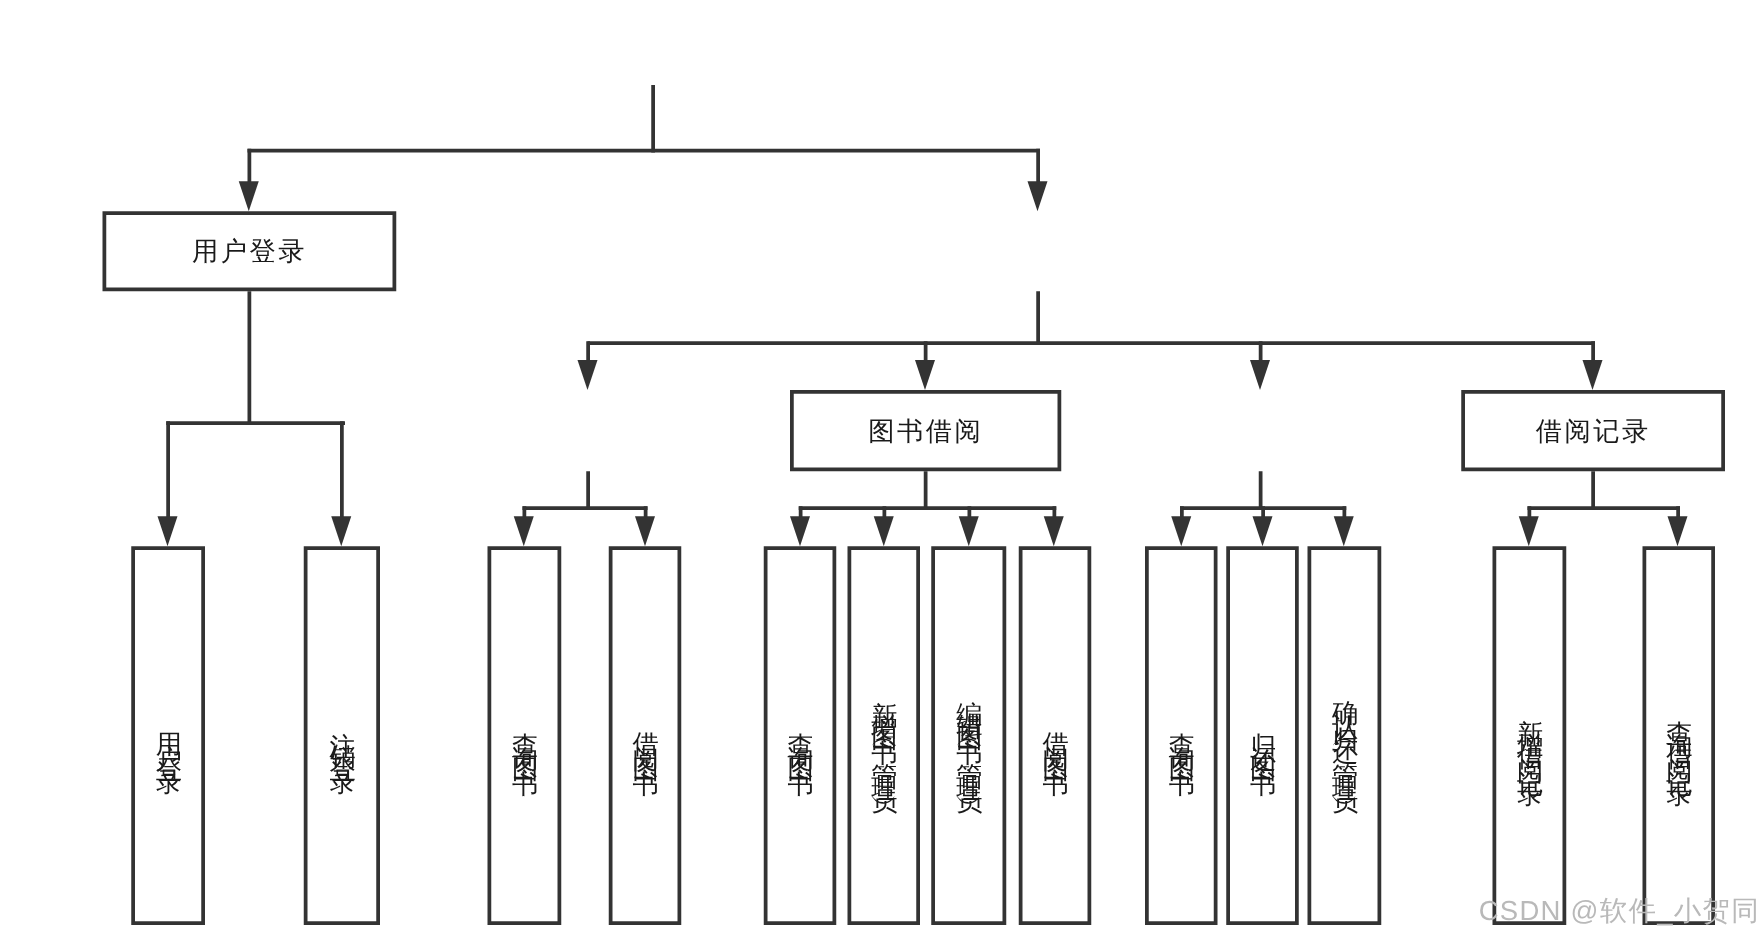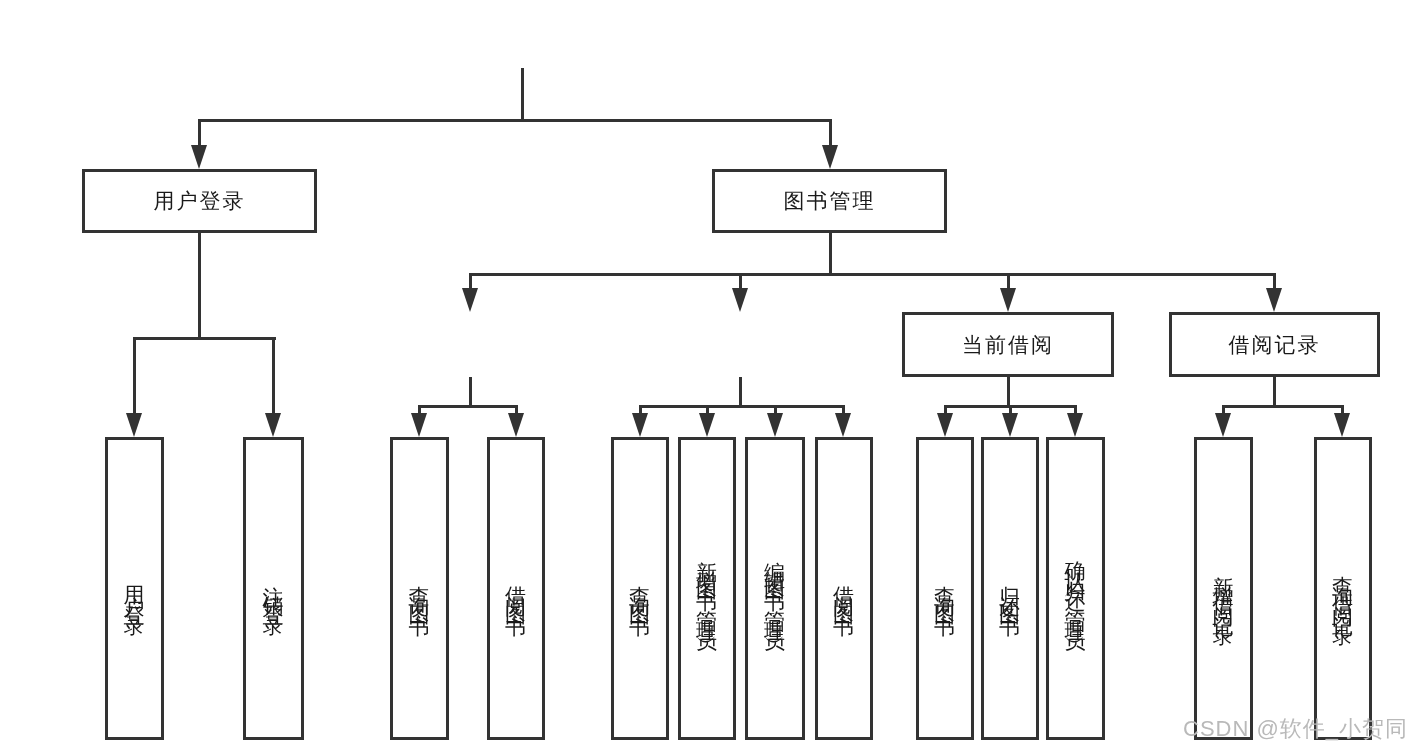--- a/index.html
+++ b/index.html
@@ -38,44 +38,41 @@
   <div class="vl" style="left:521px;top:68px;height:54px;"></div>
   <div class="hl" style="left:198px;top:119px;width:634px;"></div>
   <div class="stub" style="left:198px;top:119px;height:30px;"></div>
   <div class="ah" style="left:191px;top:145px;"></div>
   <div class="stub" style="left:829px;top:119px;height:30px;"></div>
   <div class="ah" style="left:822px;top:145px;"></div>
 
   <div class="box" style="left:82px;top:169px;width:235px;height:64px;">
     <span>用户登录</span>
   </div>
-  <div class="box" style="left:712px;top:169px;width:235px;height:64px;">
-    <span>图书管理</span>
-  </div>
 
   <div class="vl" style="left:198px;top:233px;height:107px;"></div>
   <div class="hl" style="left:133px;top:337px;width:143px;"></div>
   <div class="stub" style="left:133px;top:337px;height:80px;"></div>
   <div class="ah" style="left:126px;top:413px;"></div>
   <div class="stub" style="left:272px;top:337px;height:80px;"></div>
   <div class="ah" style="left:265px;top:413px;"></div>
 
   <div class="vl" style="left:829px;top:233px;height:43px;"></div>
   <div class="hl" style="left:470px;top:273px;width:806px;"></div>
   <div class="stub" style="left:469px;top:273px;height:20px;"></div>
   <div class="ah" style="left:462px;top:288px;"></div>
   <div class="stub" style="left:739px;top:273px;height:20px;"></div>
   <div class="ah" style="left:732px;top:288px;"></div>
   <div class="stub" style="left:1007px;top:273px;height:20px;"></div>
   <div class="ah" style="left:1000px;top:288px;"></div>
   <div class="stub" style="left:1273px;top:273px;height:20px;"></div>
   <div class="ah" style="left:1266px;top:288px;"></div>
 
-  <div class="box" style="left:902px;top:312px;width:212px;height:65px;">
-    <span>当前借阅</span>
+  <div class="box" style="left:632px;top:312px;width:217px;height:65px;">
+    <span>图书借阅</span>
   </div>
   <div class="box" style="left:1169px;top:312px;width:211px;height:65px;">
     <span>借阅记录</span>
   </div>
 
   <div class="vl" style="left:469px;top:377px;height:31px;"></div>
   <div class="hl" style="left:418px;top:405px;width:100px;"></div>
   <div class="stub" style="left:418px;top:405px;height:12px;"></div>
   <div class="ah" style="left:411px;top:413px;"></div>
   <div class="stub" style="left:515px;top:405px;height:12px;"></div>

